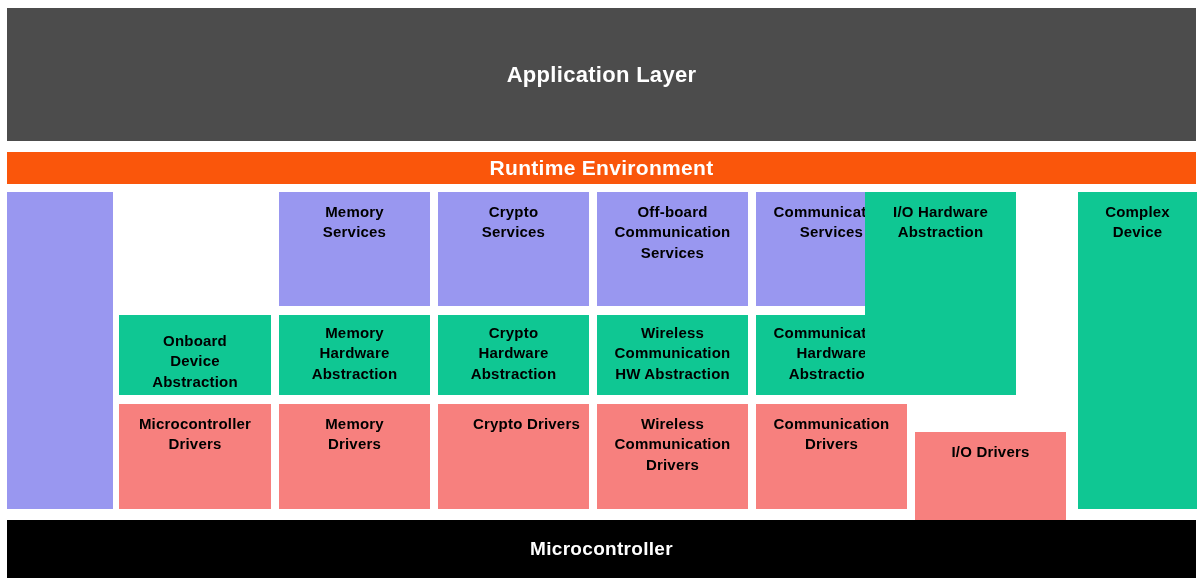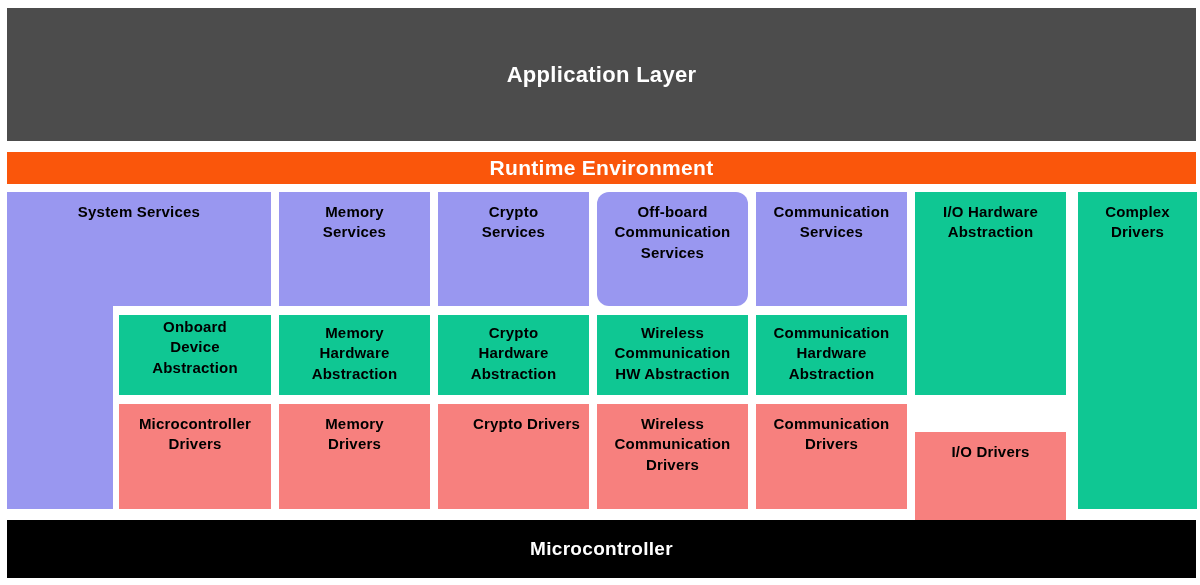--- a/index.html
+++ b/index.html
@@ -50,64 +50,63 @@
 
   <div class="bar app" style="left:7px; top:8px; width:1189px; height:133px;">
     <span>Application Layer</span>
   </div>
 
   <div class="bar rte" style="left:7px; top:152px; width:1189px; height:32px;">
     <span>Runtime Environment</span>
   </div>
 
   <div class="block purple" style="left:7px; top:192px; width:106px; height:317px;"></div>
-  <div class="block purple" style="left:7px; top:192px; width:264px; height:114px;">System Services</div>
-  <div class="block green" style="left:119px; top:315px; width:152px; height:80px; padding-top:2px;">Onboard
+  <div class="block green" style="left:119px; top:315px; width:152px; height:80px; padding-top:16px;">Onboard
 Device
 Abstraction</div>
   <div class="block pink" style="left:119px; top:404px; width:152px; height:105px;">Microcontroller
 Drivers</div>
 
   <div class="block purple" style="left:279px; top:192px; width:151px; height:114px;">Memory
 Services</div>
   <div class="block green" style="left:279px; top:315px; width:151px; height:80px; padding-top:8px;">Memory
 Hardware
 Abstraction</div>
   <div class="block pink" style="left:279px; top:404px; width:151px; height:105px;">Memory
 Drivers</div>
 
   <div class="block purple" style="left:438px; top:192px; width:151px; height:114px;">Crypto
 Services</div>
   <div class="block green" style="left:438px; top:315px; width:151px; height:80px; padding-top:8px;">Crypto
 Hardware
 Abstraction</div>
   <div class="block pink" style="left:438px; top:404px; width:151px; height:105px;padding-left:26px;">Crypto Drivers</div>
 
-  <div class="block purple" style="left:597px; top:192px; width:151px; height:114px;border-radius:12px;">Off-board
+  <div class="block purple" style="left:597px; top:192px; width:151px; height:114px;">Off-board
 Communication
 Services</div>
   <div class="block green" style="left:597px; top:315px; width:151px; height:80px; padding-top:8px;">Wireless
 Communication
 HW Abstraction</div>
   <div class="block pink" style="left:597px; top:404px; width:151px; height:105px;">Wireless
 Communication
 Drivers</div>
 
   <div class="block purple" style="left:756px; top:192px; width:151px; height:114px;">Communication
 Services</div>
   <div class="block green" style="left:756px; top:315px; width:151px; height:80px; padding-top:8px;">Communication
 Hardware
 Abstraction</div>
   <div class="block pink" style="left:756px; top:404px; width:151px; height:105px;">Communication
 Drivers</div>
 
-  <div class="block green" style="left:915px; top:192px; width:151px; height:203px;">I/O Hardware
+  <div class="block green" style="left:865px; top:192px; width:151px; height:203px;">I/O Hardware
 Abstraction</div>
   <div class="block pink" style="left:915px; top:404px; width:151px; height:105px;margin-top:28px;">I/O Drivers</div>
 
   <div class="block green" style="left:1078px; top:192px; width:119px; height:317px;">Complex
-Drivers</div>
+Device</div>
 
   <div class="bar mcu" style="left:7px; top:520px; width:1189px; height:58px;">
     <span>Microcontroller</span>
   </div>
 
 </div>
 
 </body></html>

